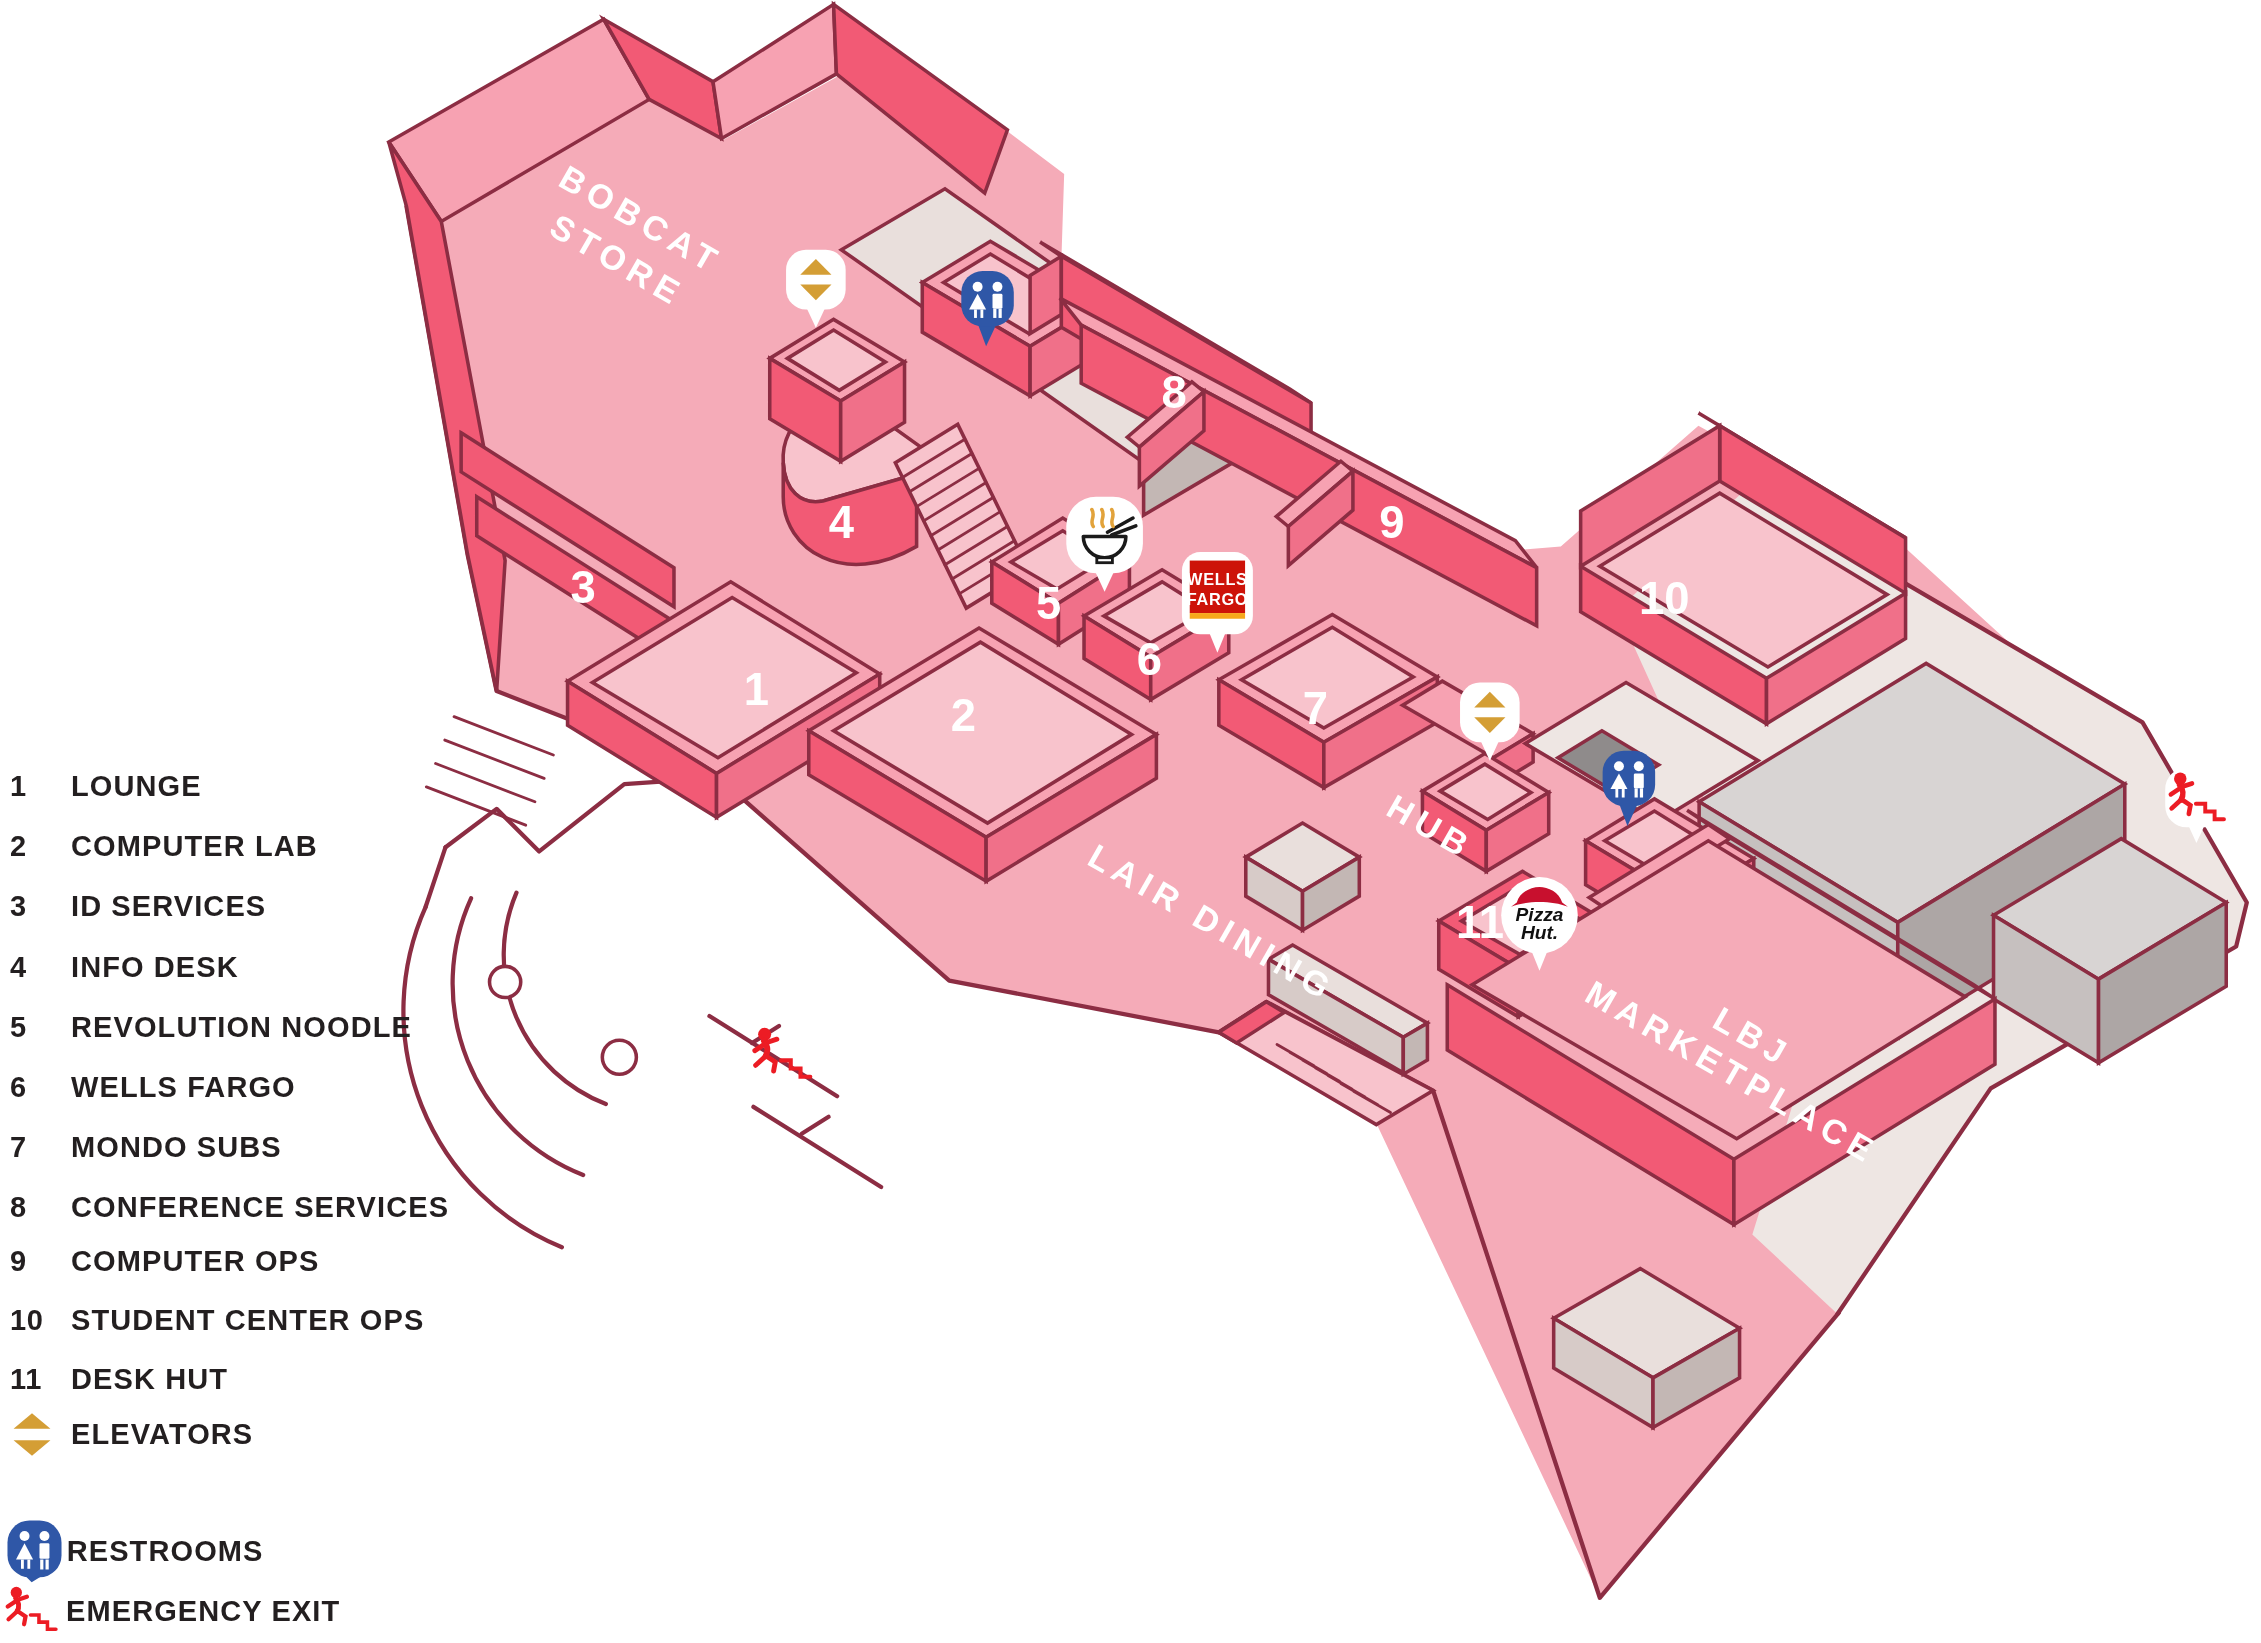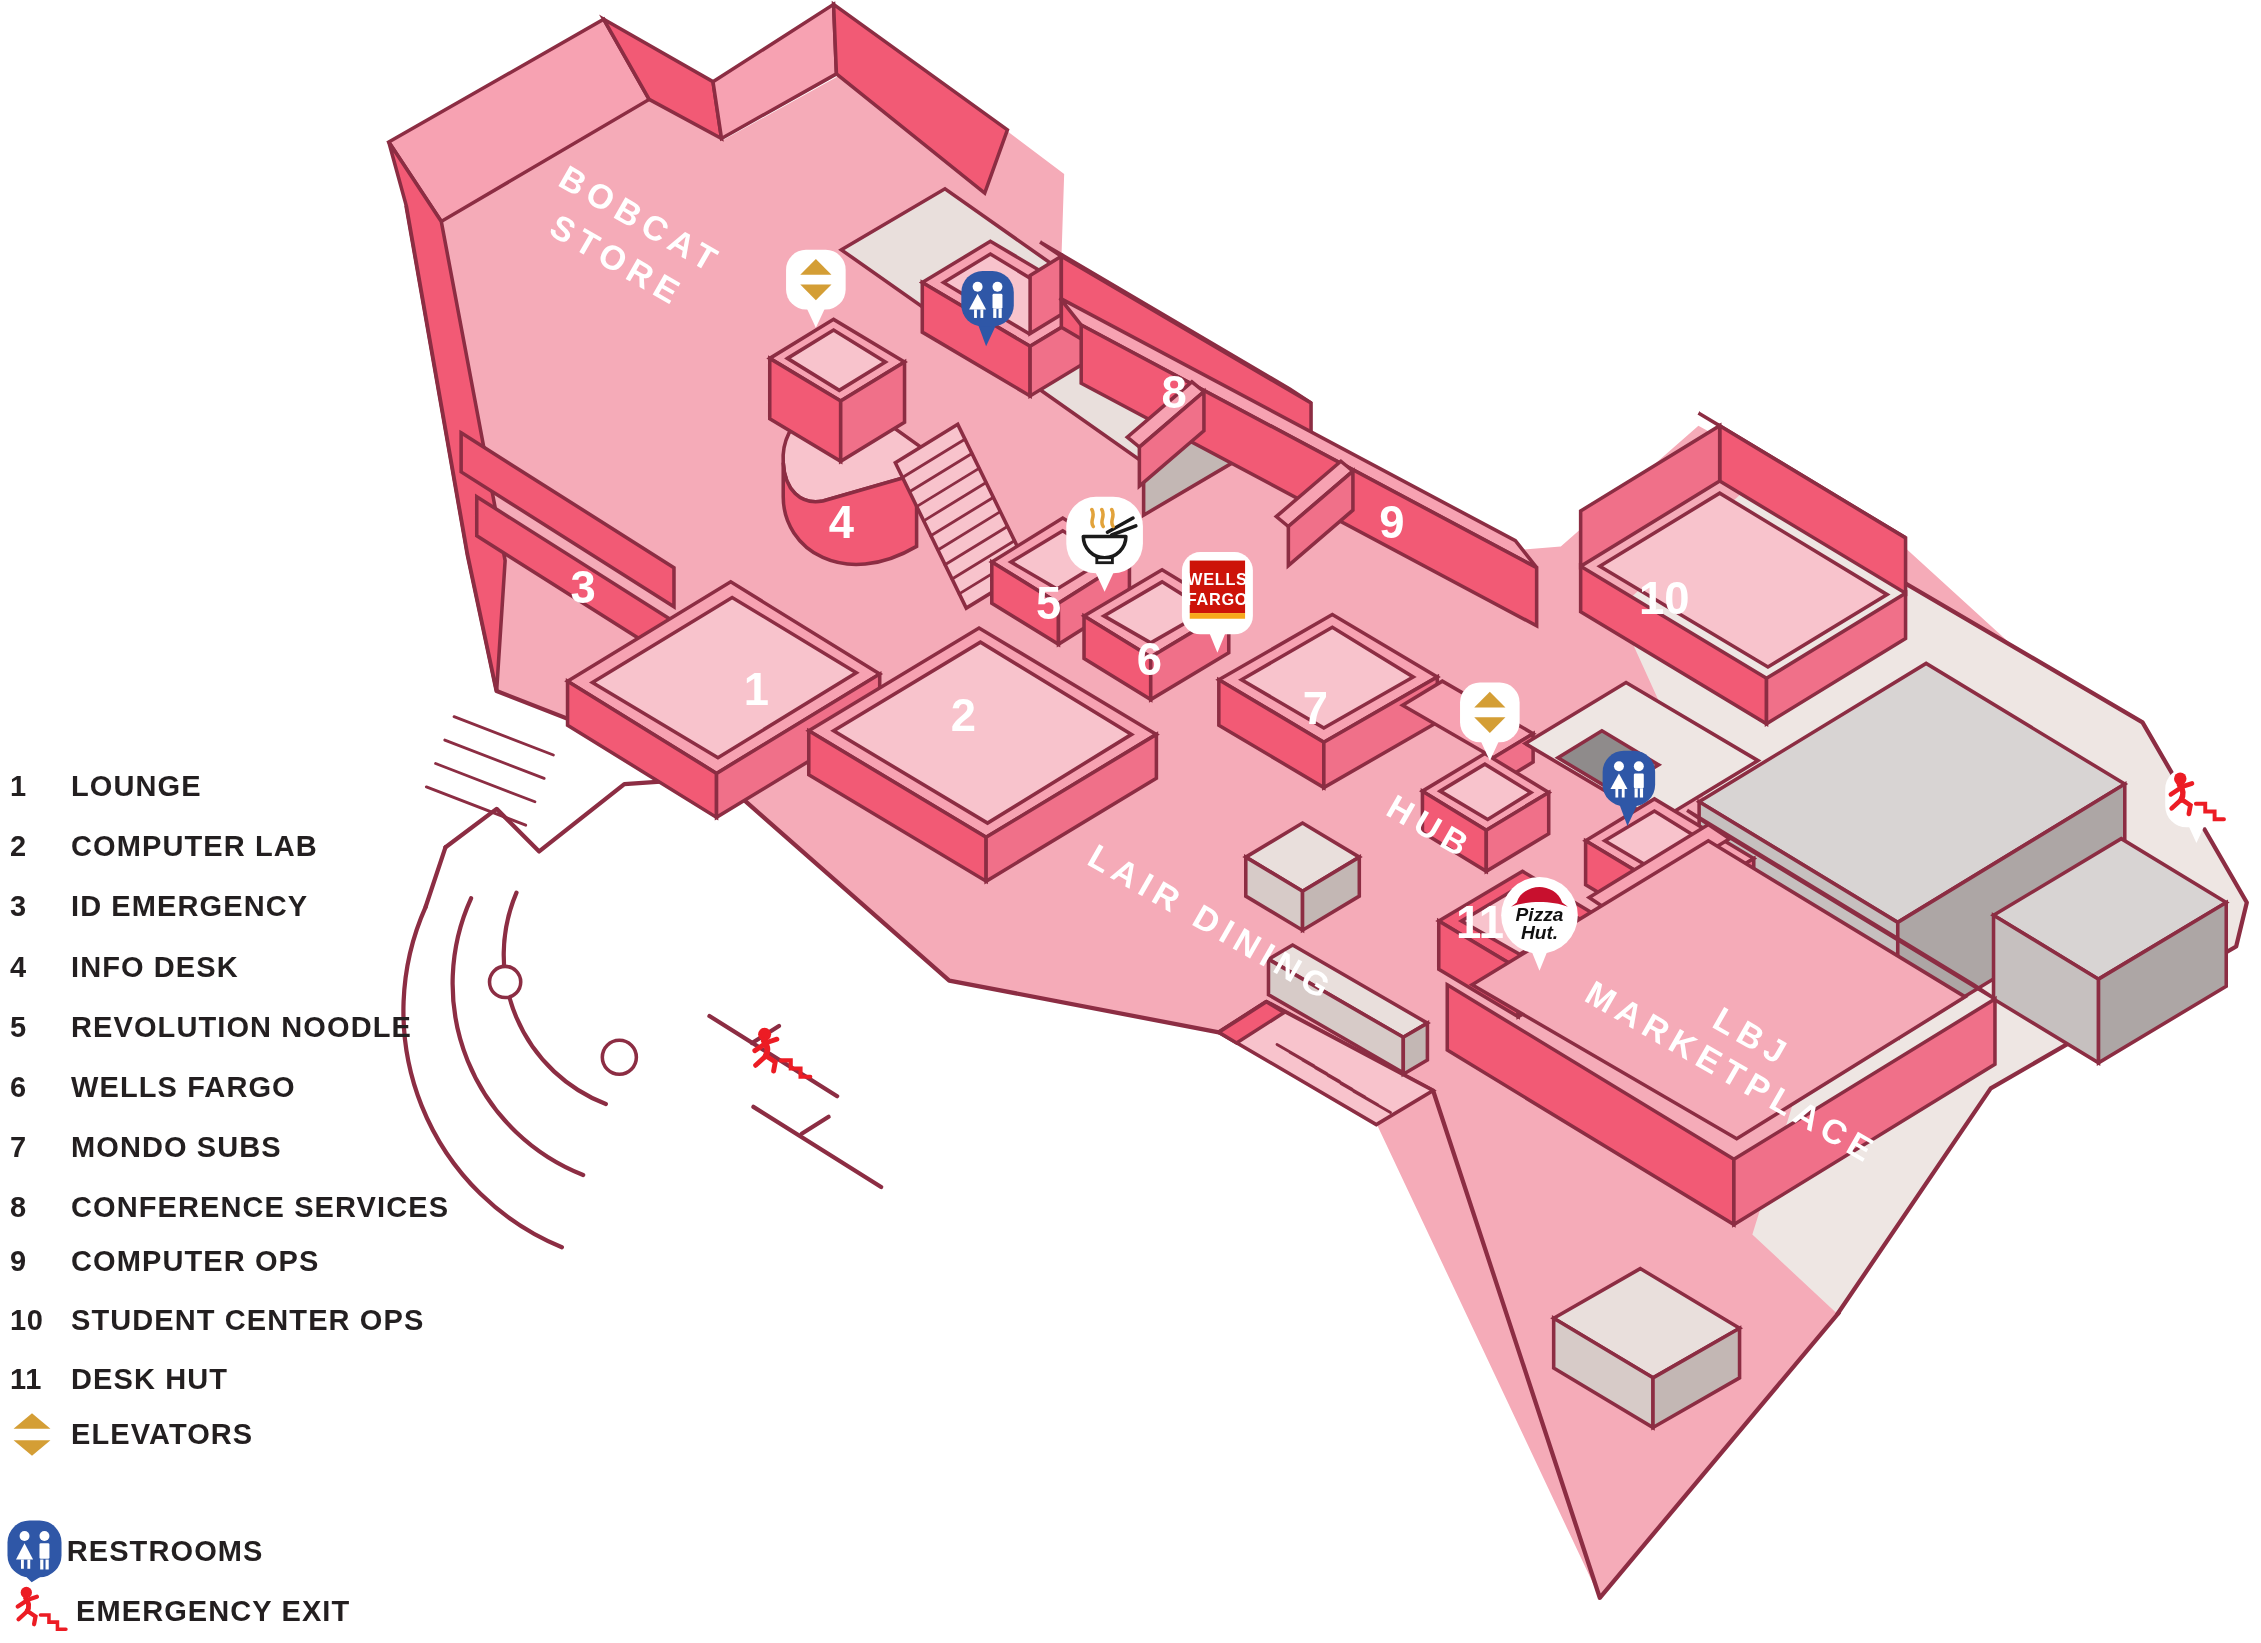--- a/index.html
+++ b/index.html
@@ -350,21 +350,21 @@
   <div class="legend-row" style="left:10px;top:761px;">
     <span class="legend-num">1</span>
     <span class="legend-label">LOUNGE</span>
   </div>
   <div class="legend-row" style="left:10px;top:821px;">
     <span class="legend-num">2</span>
     <span class="legend-label">COMPUTER LAB</span>
   </div>
   <div class="legend-row" style="left:10px;top:881px;">
     <span class="legend-num">3</span>
-    <span class="legend-label">ID EMERGENCY</span>
+    <span class="legend-label">ID SERVICES</span>
   </div>
   <div class="legend-row" style="left:10px;top:942px;">
     <span class="legend-num">4</span>
     <span class="legend-label">INFO DESK</span>
   </div>
   <div class="legend-row" style="left:10px;top:1002px;">
     <span class="legend-num">5</span>
     <span class="legend-label">REVOLUTION NOODLE</span>
   </div>
   <div class="legend-row" style="left:10px;top:1062px;">
@@ -416,21 +416,21 @@
           <circle cx="14" cy="-21" r="7"></circle>
           <rect x="7" y="-11" width="14" height="22" rx="2"></rect>
           <rect x="8" y="12" width="4.5" height="14"></rect>
           <rect x="15.5" y="12" width="4.5" height="14"></rect>
         </g>
       </svg>
     </span>
     <span class="legend-label">RESTROOMS</span>
   </div>
 
-  <div class="legend-row" style="left:15px;top:1581px;height:61px;">
+  <div class="legend-row" style="left:5px;top:1581px;height:61px;">
     <span class="legend-iconbox">
       <svg width="58" height="51" viewBox="0 0 82 72">
         <g stroke="#ec1c24" stroke-width="7" stroke-linecap="round" fill="none" transform="translate(4,4)">
           <circle cx="12" cy="5" r="8" fill="#ec1c24" stroke="none"></circle>
           <path d="M11,13 C16,19 17,25 13,32"></path>
           <path d="M12,16 L27,11" stroke-width="6"></path>
           <path d="M12,17 L0,25" stroke-width="6"></path>
           <path d="M13,32 L1,43 M13,31 L25,39 L23,50" stroke-width="6"></path>
           <path d="M32,37 h12 v10 h12 v10 h12" stroke-width="5"></path>
         </g>

